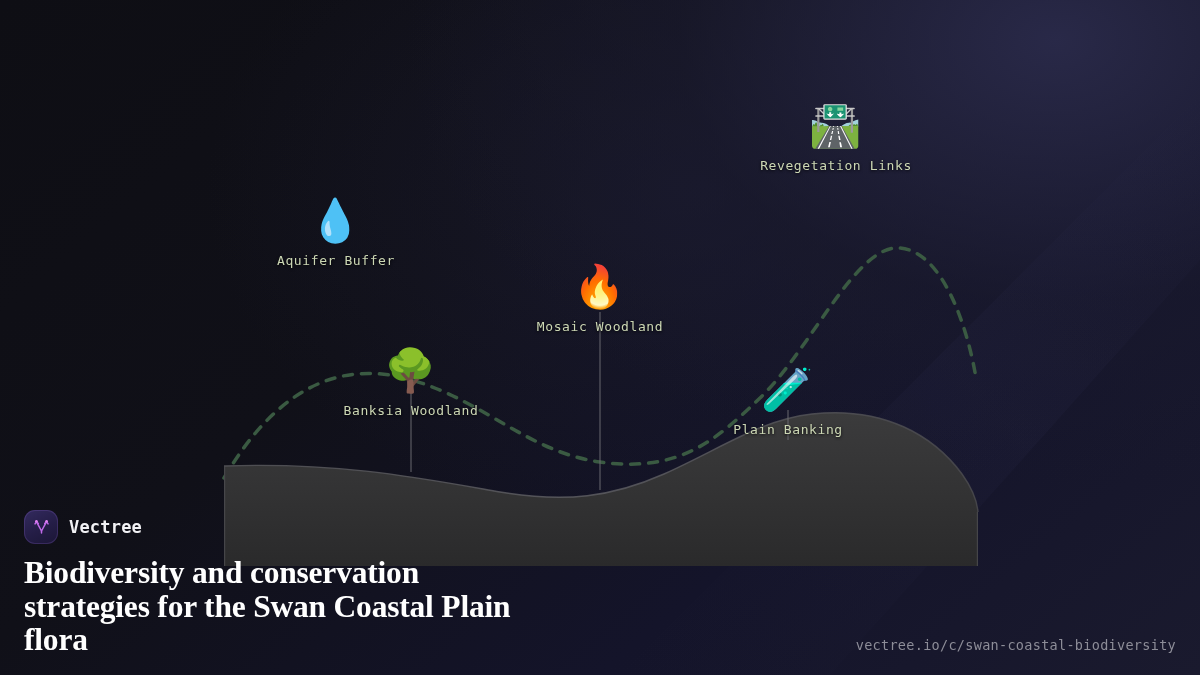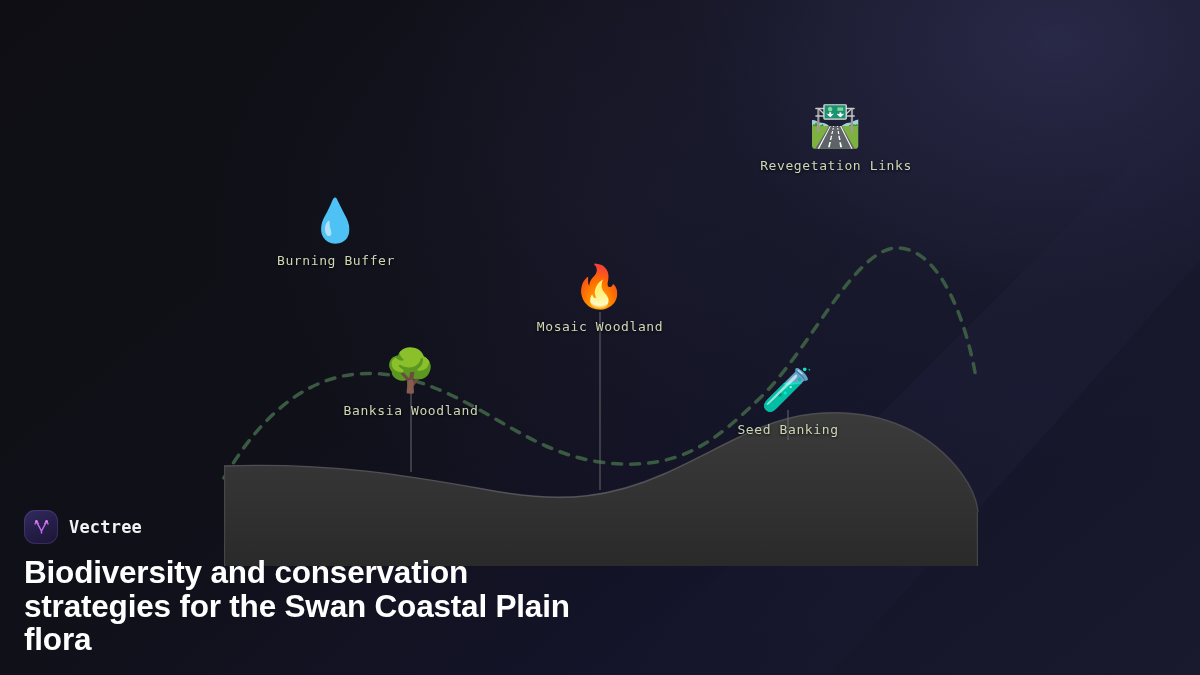--- a/index.html
+++ b/index.html
@@ -71,21 +71,21 @@
     display:flex; align-items:center; justify-content:center;
   }
   #brand-name {
     font-family:"DejaVu Sans Mono", monospace;
     font-size:17px;
     font-weight:700;
     color:#f2f2f5;
     letter-spacing:0.2px;
   }
   #headline {
-    font-family:Liberation Sans, sans-serif;
+    font-family:Liberation Serif, serif;
     font-size:31.5px;
     font-weight:700;
     line-height:1.07;
     color:#ffffff;
     letter-spacing:-0.2px;
     max-width:830px;
     white-space:pre-line;
   }
   #url {
     position:absolute;
@@ -154,33 +154,33 @@
       </g>
   </svg>
 
   <div id="nodes-layer">
       <div class="node" style="left: 836px; top: 100px;">
         <span class="node-emoji">🛣️</span>
         <span class="node-label">Revegetation Links</span>
       </div>
       <div class="node" style="left: 336px; top: 195px;">
         <span class="node-emoji">💧</span>
-        <span class="node-label">Burning Buffer</span>
+        <span class="node-label">Aquifer Buffer</span>
       </div>
       <div class="node" style="left: 600px; top: 261px;">
         <span class="node-emoji">🔥</span>
         <span class="node-label">Mosaic Woodland</span>
       </div>
       <div class="node" style="left: 411px; top: 345px;">
         <span class="node-emoji">🌳</span>
         <span class="node-label">Banksia Woodland</span>
       </div>
       <div class="node" style="left: 788px; top: 364px;">
         <span class="node-emoji">🧪</span>
-        <span class="node-label">Seed Banking</span>
+        <span class="node-label">Plain Banking</span>
       </div>
     </div>
 
   <div id="footer">
 
     <div id="brand">
       <span id="brand-mark">
         <svg width="21" height="21" viewBox="0 0 24 24" aria-hidden="true">
           <g stroke="#c06ae8" stroke-width="1.7" stroke-linecap="round" fill="none">
             <path d="M6.2 6.4 L12 17.2 L17.8 6.4"></path>
@@ -195,14 +195,15 @@
         </svg>
       </span>
       <span id="brand-name">Vectree</span>
     </div>
 
     <div id="headline">Biodiversity and conservation
 strategies for the Swan Coastal Plain
 flora</div>
   </div>
 
+  <div id="url">vectree.io/c/swan-coastal-biodiversity</div>
 
 </div>
 
 </body></html>

